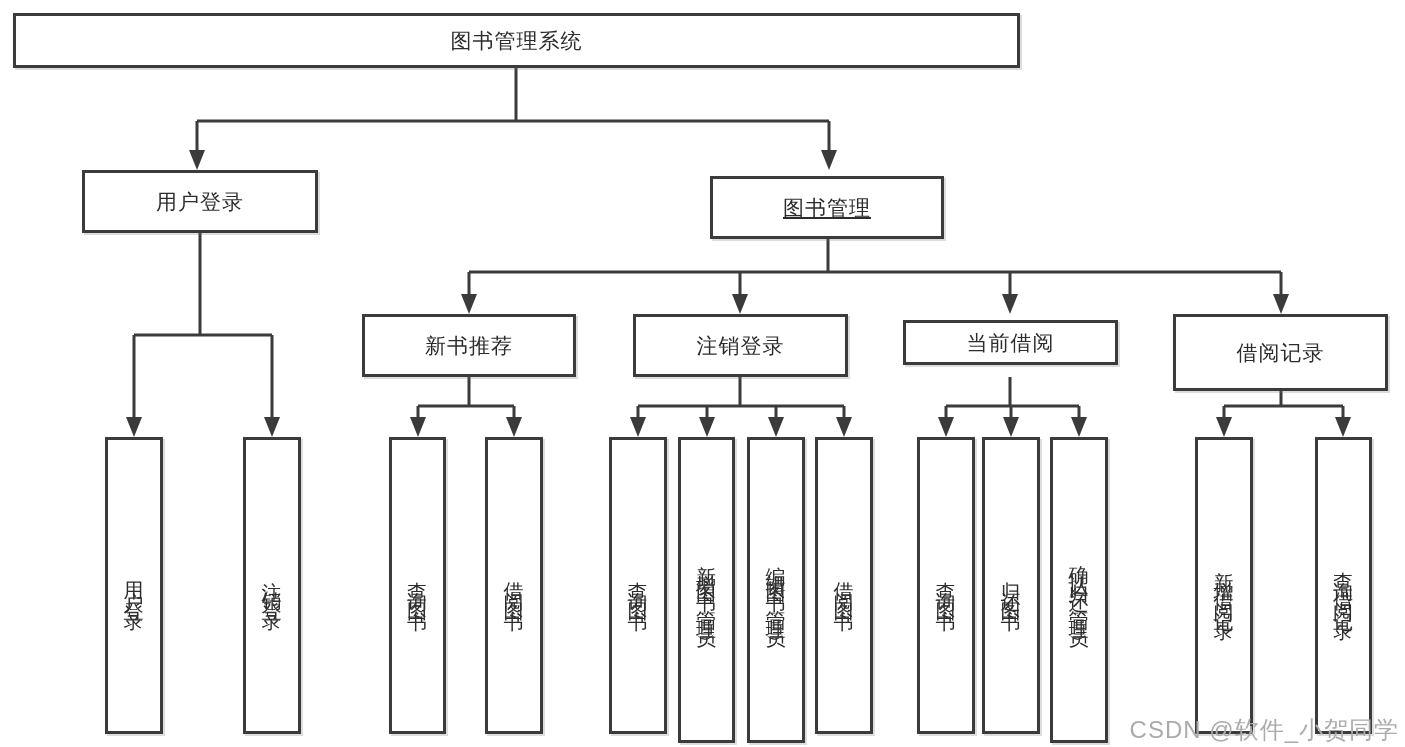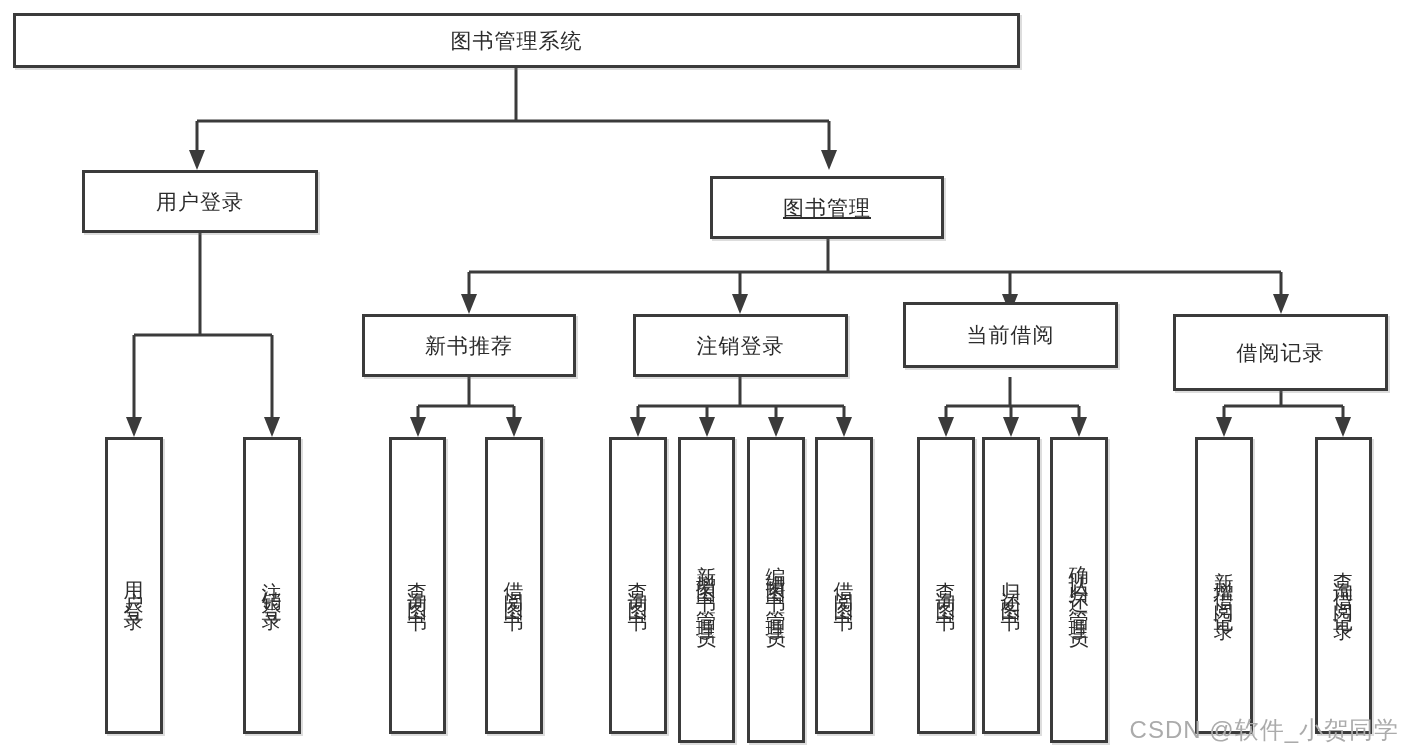--- a/index.html
+++ b/index.html
@@ -123,21 +123,21 @@
   <div class="node" style="left:710px; top:176px; width:234px; height:63px;text-decoration:underline;">
     <span class="hlabel">图书管理</span>
   </div>
 
   <div class="node" style="left:362px; top:314px; width:214px; height:63px;">
     <span class="hlabel">新书推荐</span>
   </div>
   <div class="node" style="left:633px; top:314px; width:215px; height:63px;">
     <span class="hlabel">注销登录</span>
   </div>
-  <div class="node" style="left:903px; top:302px; width:215px; height:66px;">
+  <div class="node" style="left:903px; top:320px; width:215px; height:45px;">
     <span class="hlabel">当前借阅</span>
   </div>
   <div class="node" style="left:1173px; top:314px; width:215px; height:77px;">
     <span class="hlabel">借阅记录</span>
   </div>
 
   <div class="node vnode" style="left:105px;">
     <span class="vlabel">用户登录</span>
   </div>
   <div class="node vnode" style="left:243px;">

